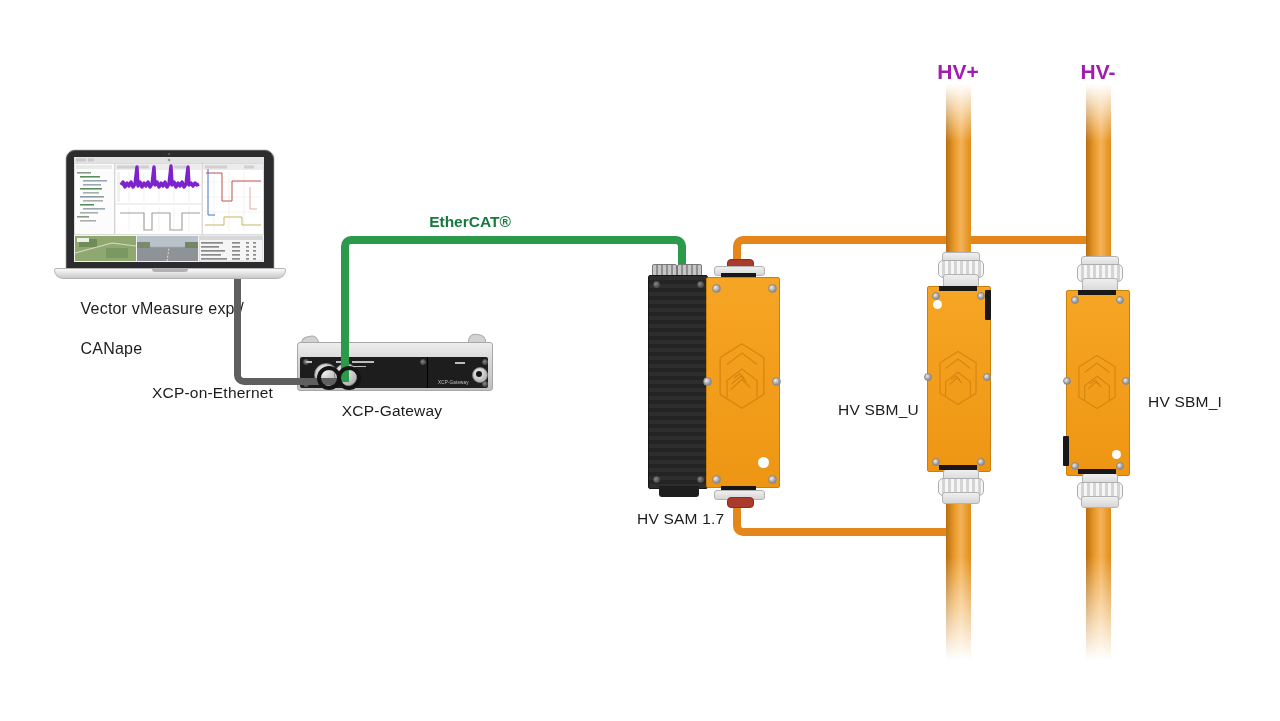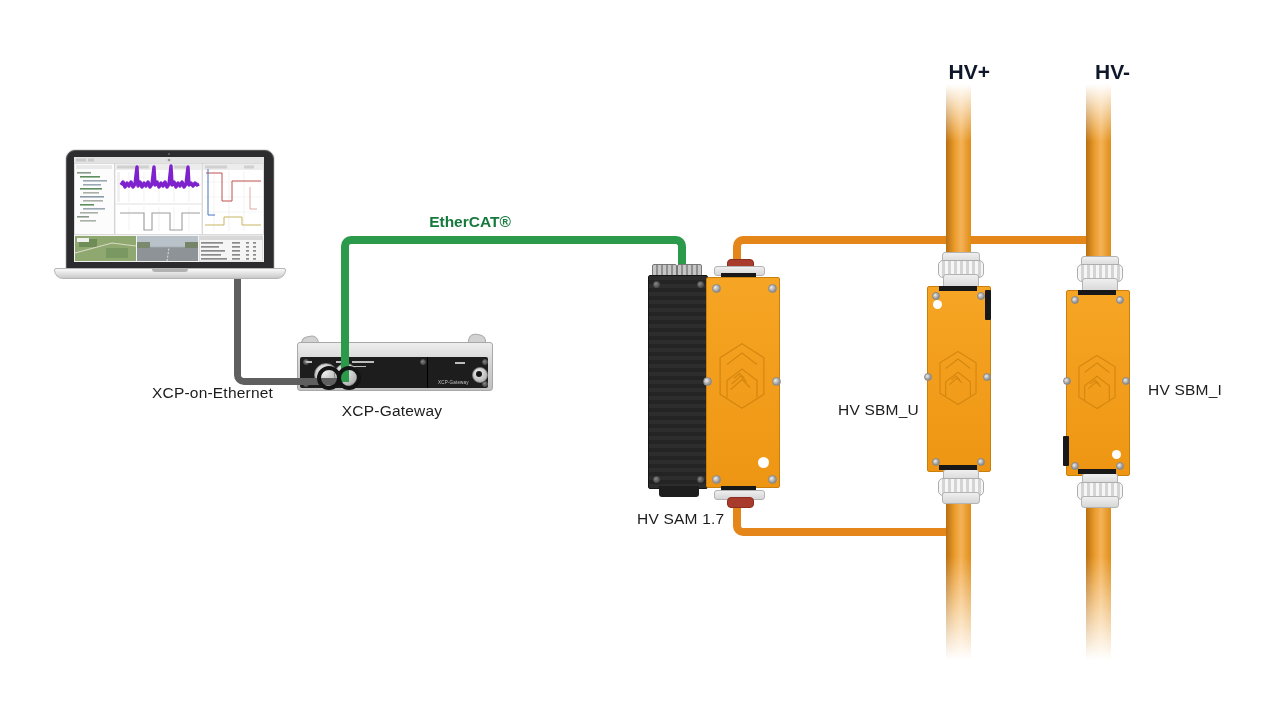--- a/index.html
+++ b/index.html
@@ -3,21 +3,21 @@
 <meta charset="utf-8">
 <style>
   html,body{margin:0;padding:0;background:#ffffff;}
   #stage{position:relative;width:1280px;height:721px;background:#ffffff;overflow:hidden;
          font-family:"Liberation Sans",sans-serif;}
   .abs{position:absolute;box-sizing:border-box;}
 
   
   .lbl{position:absolute;font:500 15.5px/19px "Liberation Sans",sans-serif;color:#1c1c1c;letter-spacing:.2px;white-space:pre;}
   .eth-lbl{position:absolute;font:600 15.5px "Liberation Sans",sans-serif;color:#15793C;text-align:center;}
-  .hv-lbl{position:absolute;font:700 21px "Liberation Sans",sans-serif;color:#0f172a;text-align:right;}
+  .hv-lbl{position:absolute;font:700 21px "Liberation Sans",sans-serif;color:#a21caf;text-align:center;}
 
   
   .cable-thin-orange{position:absolute;border:8px solid #E5861A;background:transparent;z-index:1;}
   .cable-top{border-bottom:none;border-radius:10px 10px 0 0;}
   .cable-bottom{border-top:none;border-radius:0 0 10px 10px;}
   .cable-green{position:absolute;border:8px solid #2B9A4B;border-bottom:none;border-radius:10px 10px 0 0;z-index:4;}
   .cable-gray{position:absolute;border-left:7px solid #5F5F5F;border-bottom:7px solid #5F5F5F;
               border-bottom-left-radius:10px;z-index:4;}
   .cable-thick{position:absolute;width:25px;top:84px;height:576px;z-index:2;
       background:linear-gradient(90deg,#B96F10 0%,#EB9C2C 35%,#F4B258 60%,#DF8D16 100%);
@@ -198,20 +198,24 @@
               <rect x="179" y="101" width="3" height="1.7"></rect>
           </g>
         </g>
       </svg>
     </div>
   </div>
   <div class="laptop-base">
     <div class="laptop-notch"></div>
   </div>
 
+  <div class="lbl" style="left:62px;top:279px;font-size:16px;line-height:20px;">
+    <span>Vector vMeasure exp /</span><br>
+    <span>CANape</span>
+  </div>
 
   <div class="cable-gray" style="left:234px;top:272px;width:96px;height:106px;"></div>
   <div class="donut" style="left:317px;top:366px;"></div>
 
   <div class="cable-green" style="left:341px;top:236px;width:329px;height:138px;"></div>
   <div class="donut" style="left:337px;top:366px;"></div>
 
   <div class="eth-lbl" style="left:390px;top:213px;width:160px;">EtherCAT®</div>
   <div class="lbl" style="left:152px;top:383px;">XCP-on-Ethernet</div>
   <div class="lbl" style="left:337px;top:401px;width:110px;text-align:center;">XCP-Gateway</div>
@@ -304,15 +308,15 @@
         <path d="M20,1 L39,13 L39,45 L20,57 L1,45 L1,13 Z"></path>
         <path d="M7,19 L20,9 L33,19"></path>
         <path d="M7,48 L7,33 L20,23 L33,33 L33,48"></path>
         <path d="M13,31 l5,-4 4,4 M11,36 l8,-7 5,5"></path>
       </g>
     </svg>
     <div class="gland-cap" style="left:1082px;top:473px;width:34px;height:11px;"></div>
     <div class="gland-rib" style="left:1077px;top:482px;width:44px;height:16px;"></div>
     <div class="gland-cap" style="left:1081px;top:496px;width:36px;height:10px;"></div>
   </div>
-  <div class="lbl" style="left:1148px;top:380px;">HV SBM_I</div>
+  <div class="lbl" style="left:1148px;top:392px;">HV SBM_I</div>
 
 </div>
 
 </body></html>

